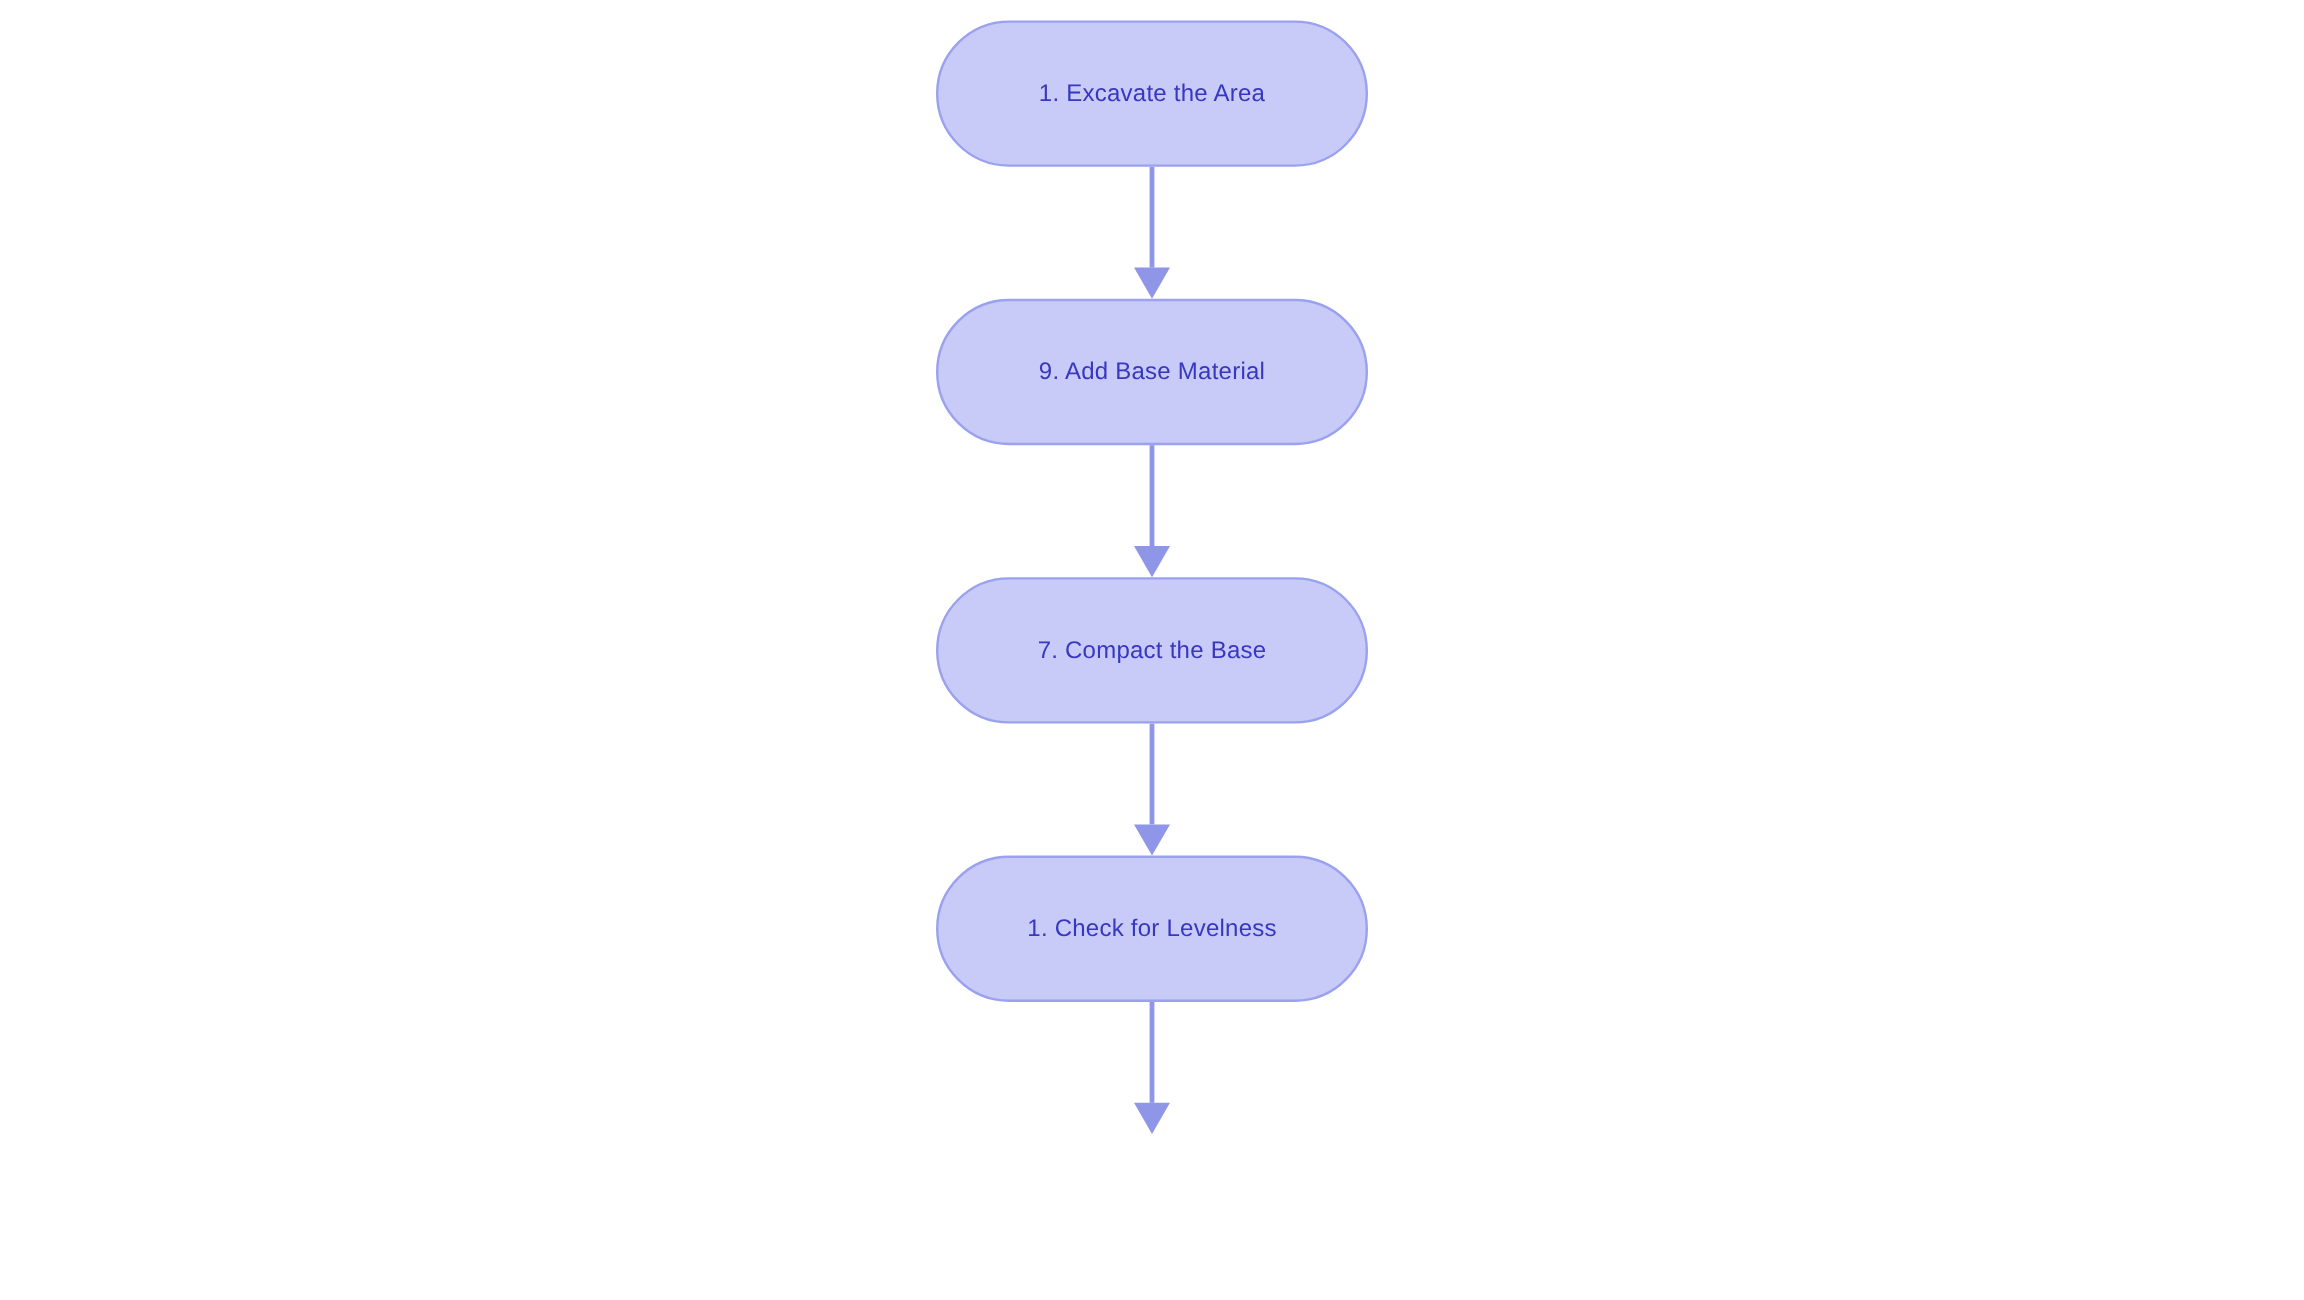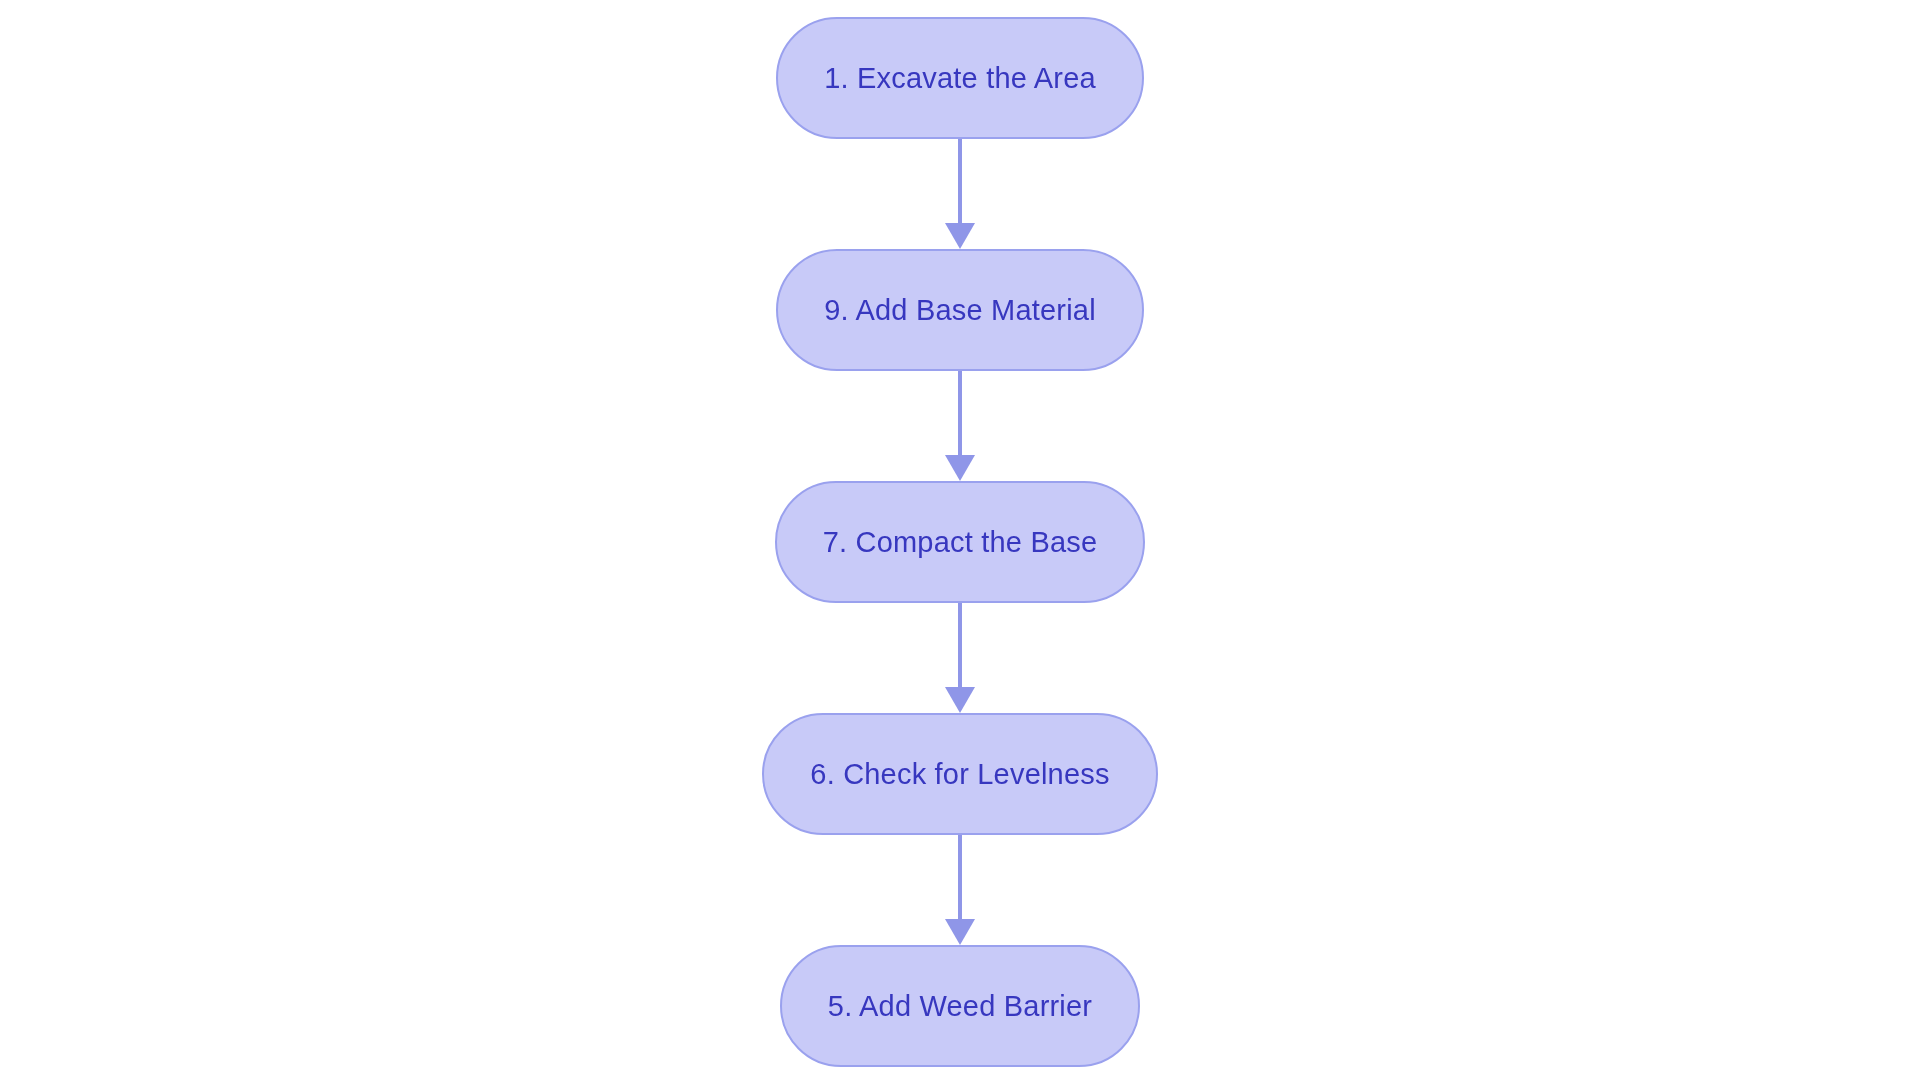--- a/index.html
+++ b/index.html
@@ -36,21 +36,21 @@
     padding: 0 46px;
     border-radius: 61px;
     background: var(--node-fill);
     border: 2px solid var(--node-border);
     display: flex;
     align-items: center;
     justify-content: center;
     flex: 0 0 auto;
   }
   .flow-node .node-label {
-    font-size: 29px;
+    font-size: 20px;
     line-height: 1;
     letter-spacing: 0.2px;
     color: var(--node-text);
     white-space: nowrap;
   }
   .connector {
     height: 110px;
     flex: 0 0 auto;
     display: flex;
     flex-direction: column;
@@ -96,26 +96,23 @@
     <div class="flow-node">
       <span class="node-label">7. Compact the Base</span>
     </div>
 
     <div class="connector">
       <div class="edge-line"></div>
       <div class="arrowhead-icon"></div>
     </div>
 
     <div class="flow-node">
-      <span class="node-label">6. Check for Levelness</span>
+      <span class="node-label">1. Check for Levelness</span>
     </div>
 
     <div class="connector">
       <div class="edge-line"></div>
       <div class="arrowhead-icon"></div>
     </div>
 
-    <div class="flow-node">
-      <span class="node-label">5. Add Weed Barrier</span>
-    </div>
 
   </div>
 </div>
 
 </body></html>

